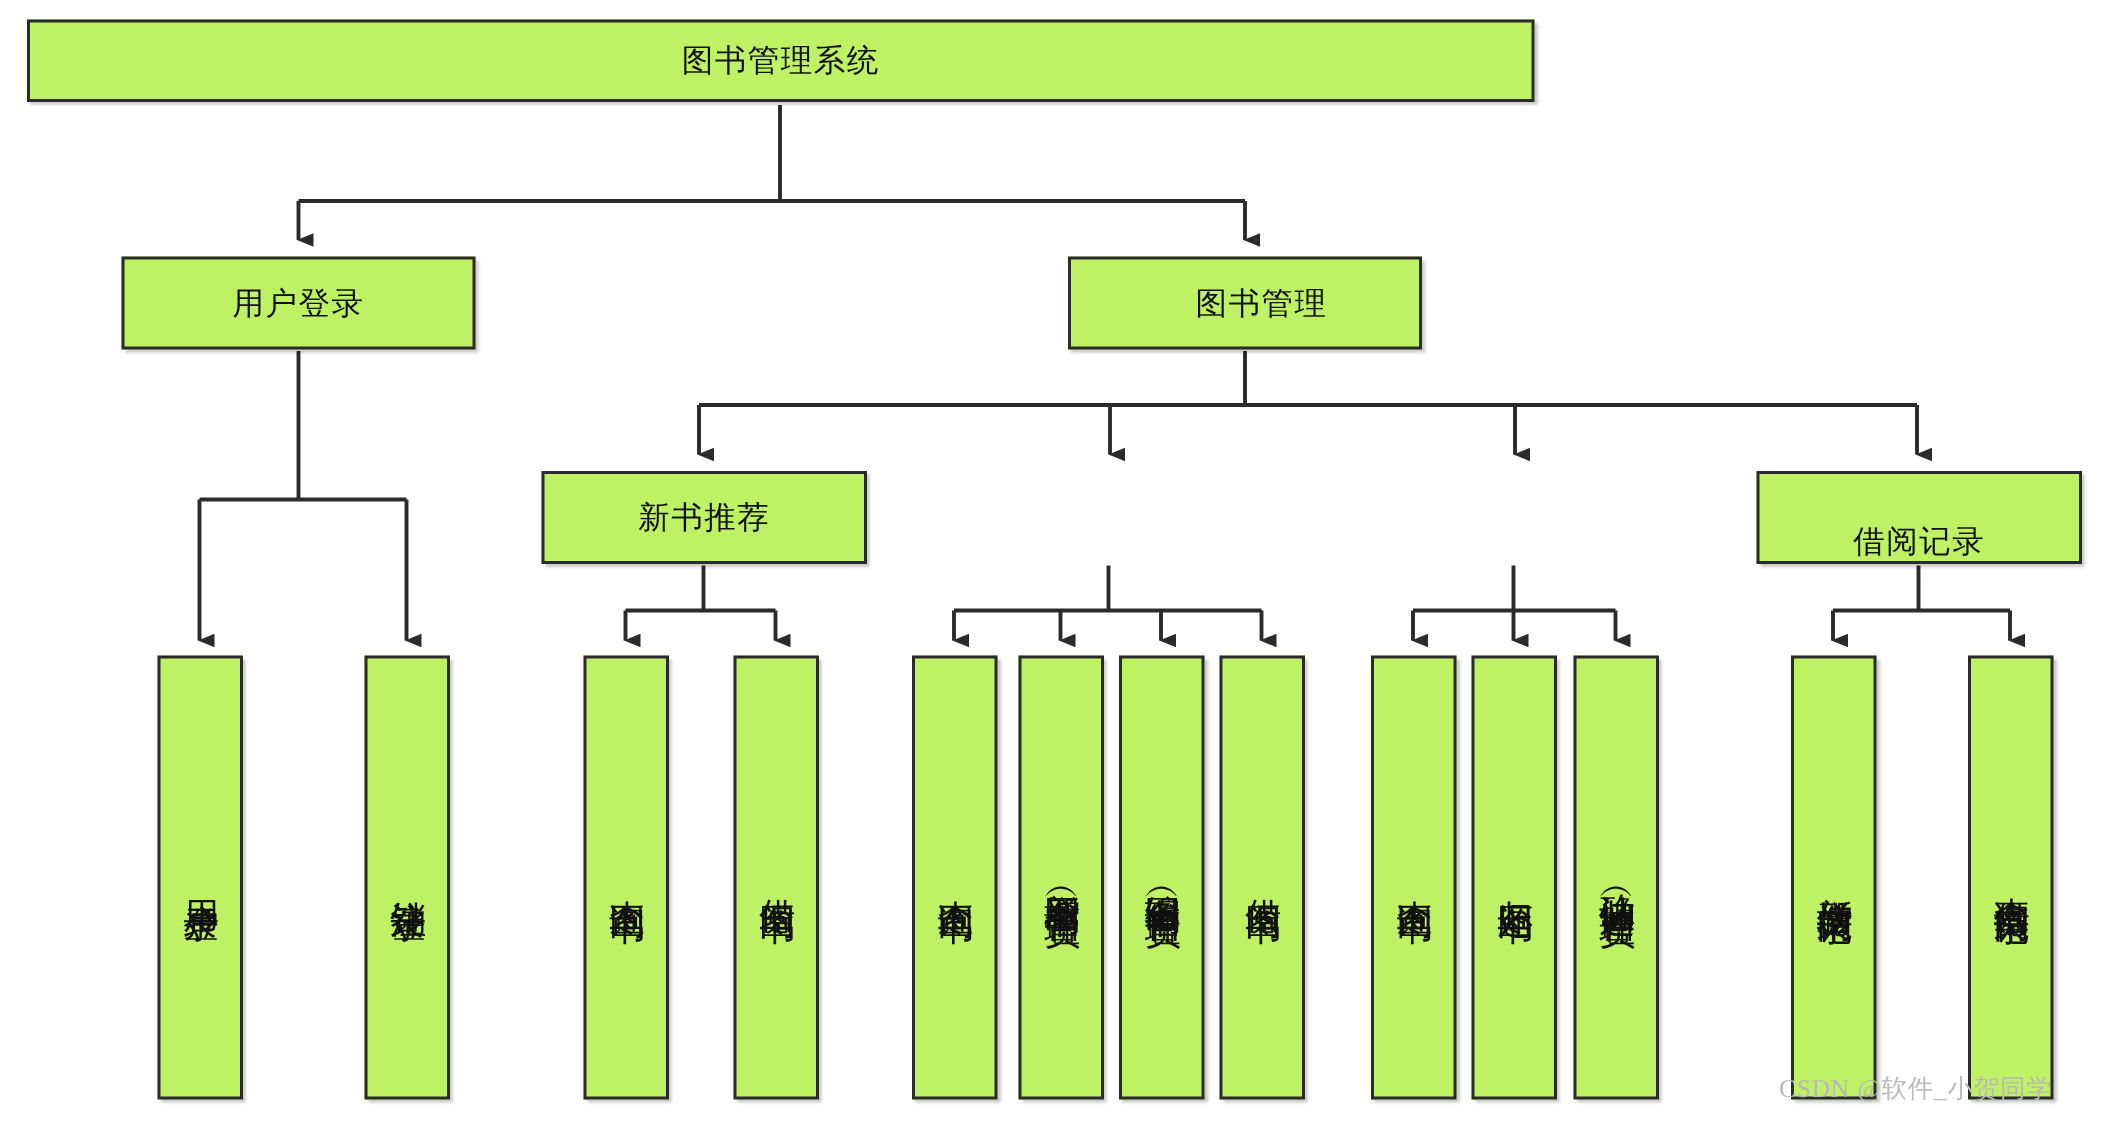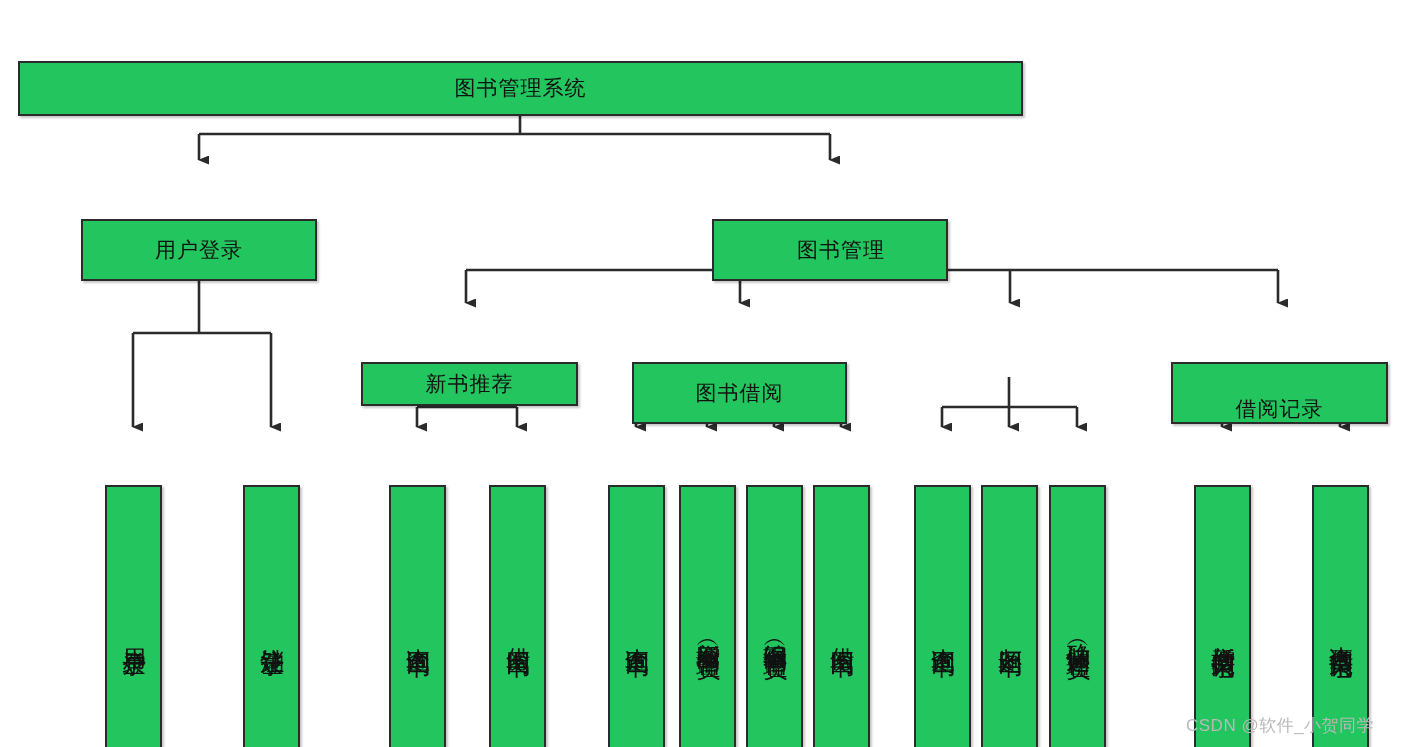--- a/index.html
+++ b/index.html
@@ -17,29 +17,28 @@
   }
   #edges{
     position:absolute;
     left:0;top:0;
     width:1405px;height:747px;
     pointer-events:none;
   }
   .node{
     position:absolute;
     box-sizing:border-box;
-    background:#22c55e;
+    background:#bef264;
     border:2px solid #2b2b2b;
     box-shadow:2px 2px 2px rgba(0,0,0,0.22);
     display:flex;
     align-items:center;
     justify-content:center;
     color:#111111;
     z-index:2;
-    margin-top:48px;
   }
   .node .label{
     display:block;
     line-height:1.18;
     white-space:nowrap;
     text-align:center;
   }
   
   .node.h .label{
     font-size:21px;
@@ -65,21 +64,21 @@
   }
   .watermark{
     position:absolute;
     left:1186px;
     top:714px;
     font-size:17px;
     color:#b9b9b9;
     letter-spacing:0.5px;
     white-space:nowrap;
     z-index:3;
-    font-family:Liberation Sans, sans-serif;
+    font-family:Liberation Serif, serif;
   }
 </style>
 </head>
 <body>
 
 <div id="diagram">
 
   <svg id="edges" viewBox="0 0 1405 747" xmlns="http://www.w3.org/2000/svg">
     <defs>
       <marker id="arrow" markerWidth="9" markerHeight="11" refX="4.5" refY="10" orient="auto" markerUnits="userSpaceOnUse">
@@ -134,25 +133,22 @@
     <span class="label">图书管理系统</span>
   </div>
 
   <div class="node h" style="left:81px;top:171px;width:236px;height:62px;">
     <span class="label">用户登录</span>
   </div>
   <div class="node h" style="left:712px;top:171px;width:236px;height:62px;padding-left:22px;">
     <span class="label">图书管理</span>
   </div>
 
-  <div class="node h" style="left:361px;top:314px;width:217px;height:44px;">
+  <div class="node h" style="left:361px;top:314px;width:217px;height:62px;">
     <span class="label">新书推荐</span>
-  </div>
-  <div class="node h" style="left:632px;top:314px;width:215px;height:62px;">
-    <span class="label">图书借阅</span>
   </div>
   <div class="node h" style="left:1171px;top:314px;width:217px;height:62px;align-items:flex-end;">
     <span class="label">借阅记录</span>
   </div>
 
   <div class="node v" style="left:105px;top:437px;width:57px;height:296px;">
     <span class="label">用户登录</span>
   </div>
   <div class="node v" style="left:243px;top:437px;width:57px;height:296px;">
     <span class="label">注销登录</span>

